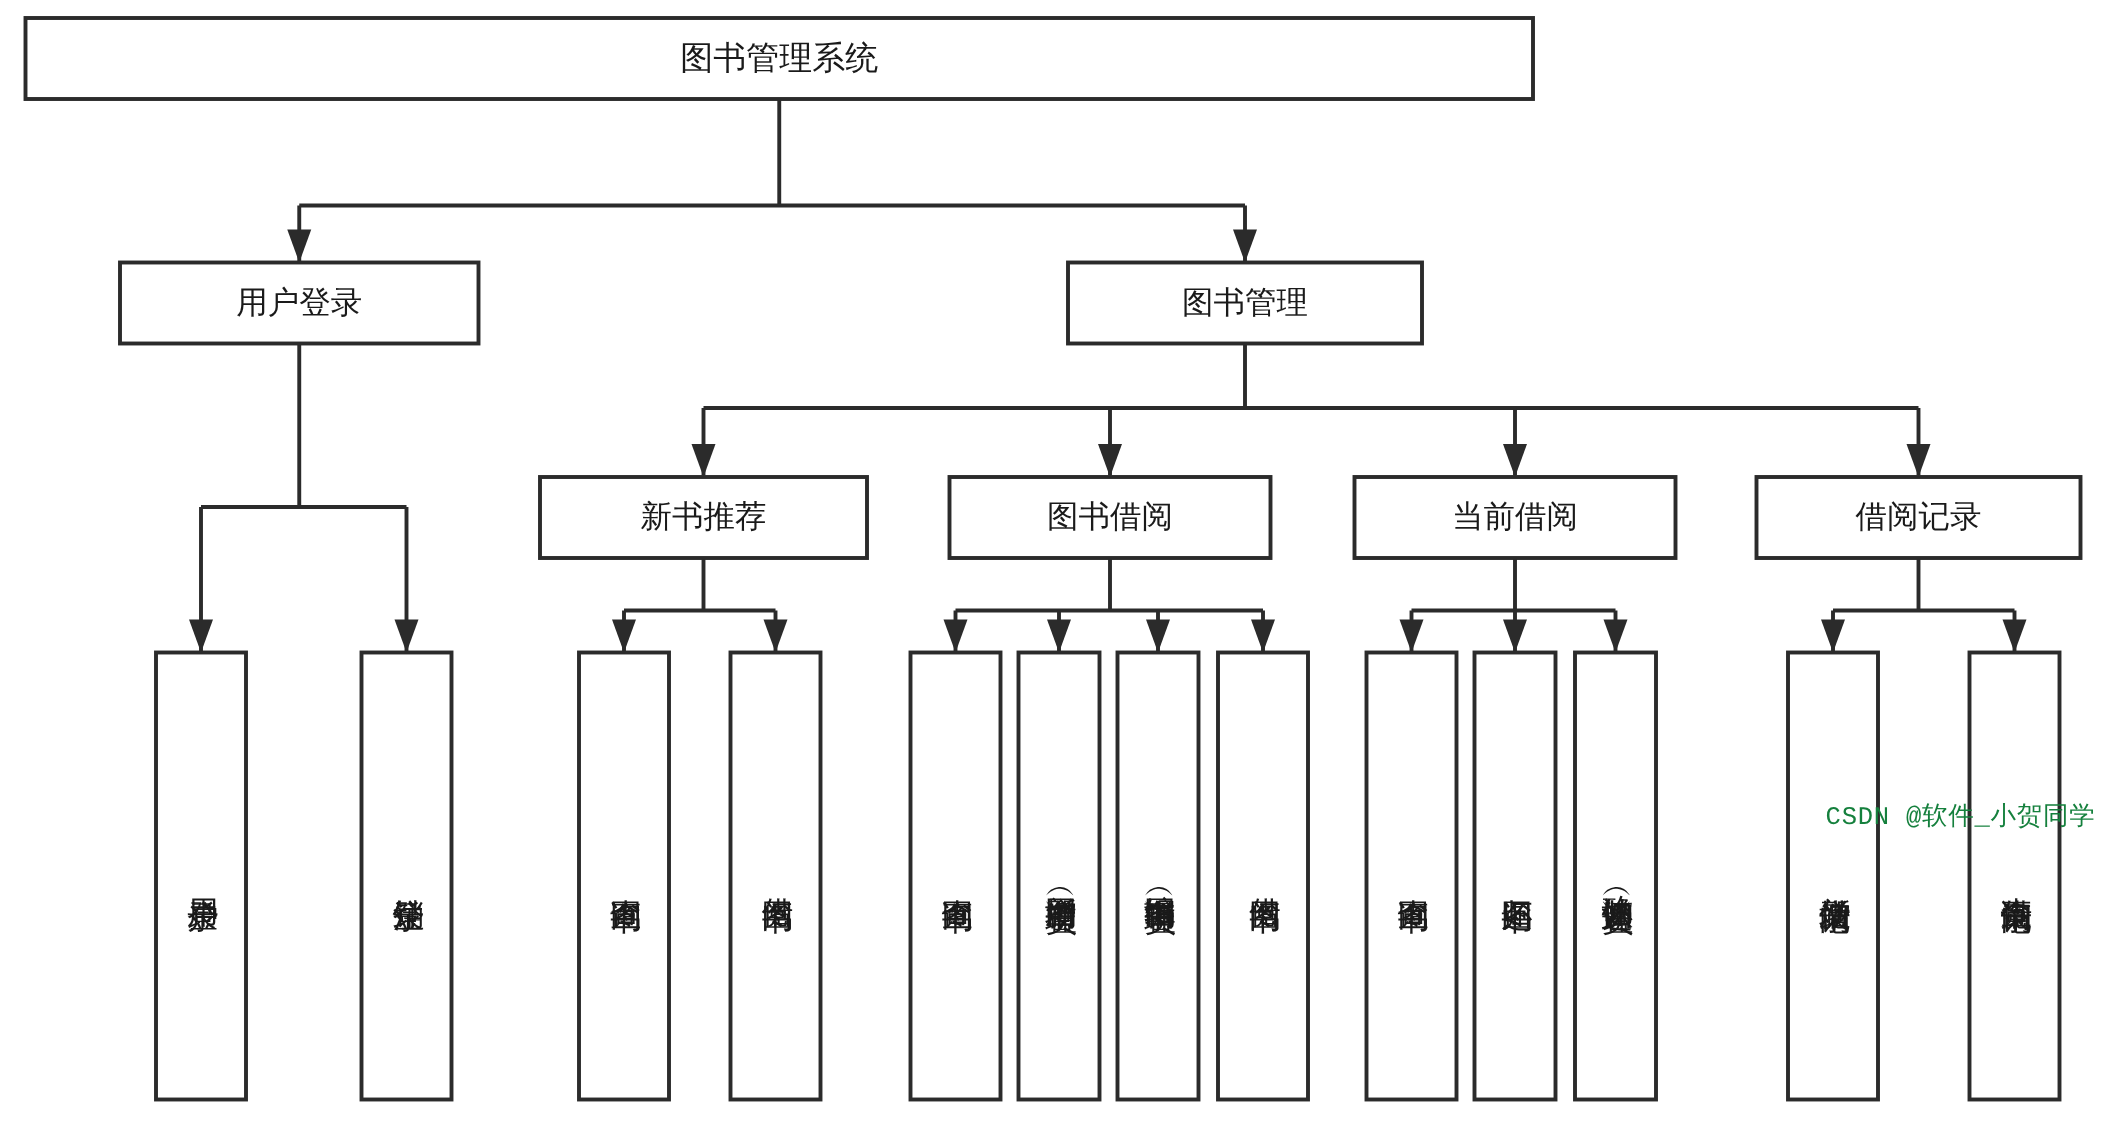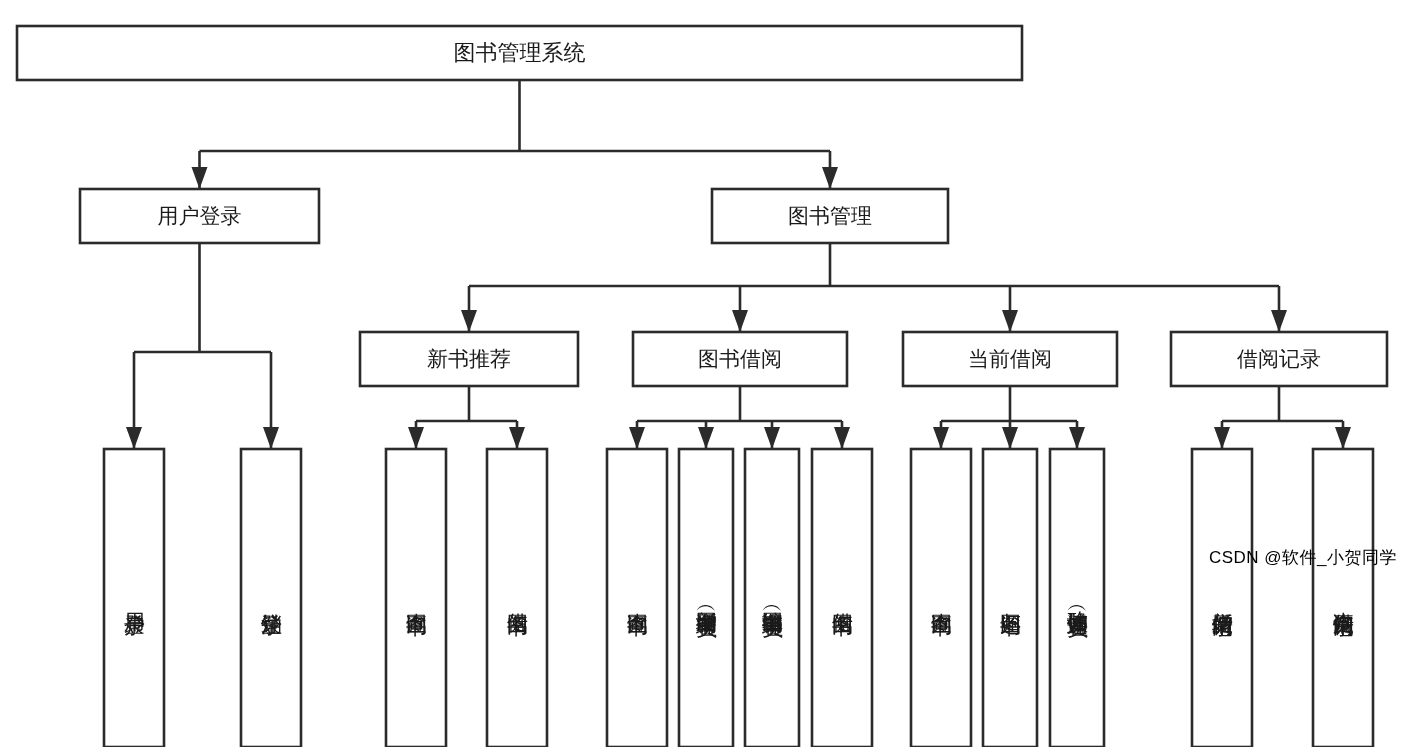--- a/index.html
+++ b/index.html
@@ -12,21 +12,20 @@
     width: 1405px;
     height: 747px;
     font-family: "Liberation Sans", "DejaVu Sans", sans-serif;
     overflow: hidden;
     position: relative;
   }
   #diagram-root {
     position: relative;
     width: 1405px;
     height: 559px;
-    margin-top: 14px;
   }
   svg.flow {
     position: absolute;
     top: 0;
     left: 0;
     width: 1405px;
     height: 747px;
     display: block;
   }
   .node-box {
@@ -69,23 +68,23 @@
     line-height: 1.18;
     letter-spacing: 1px;
     color: #1a1a1a;
     white-space: nowrap;
     text-align: center;
   }
   .watermark {
     position: absolute;
     right: 8px;
     bottom: 4px;
-    font-family: Liberation Sans, sans-serif;
+    font-family: Liberation Mono, monospace;
     font-size: 17px;
-    color: #000000;
+    color: #15803d;
     letter-spacing: 0.5px;
     white-space: nowrap;
     pointer-events: none;
   }
 </style>
 </head>
 <body>
 
 <div id="diagram-root">
   <svg class="flow" id="flow-svg" viewBox="0 0 1405 747" xmlns="http://www.w3.org/2000/svg">

